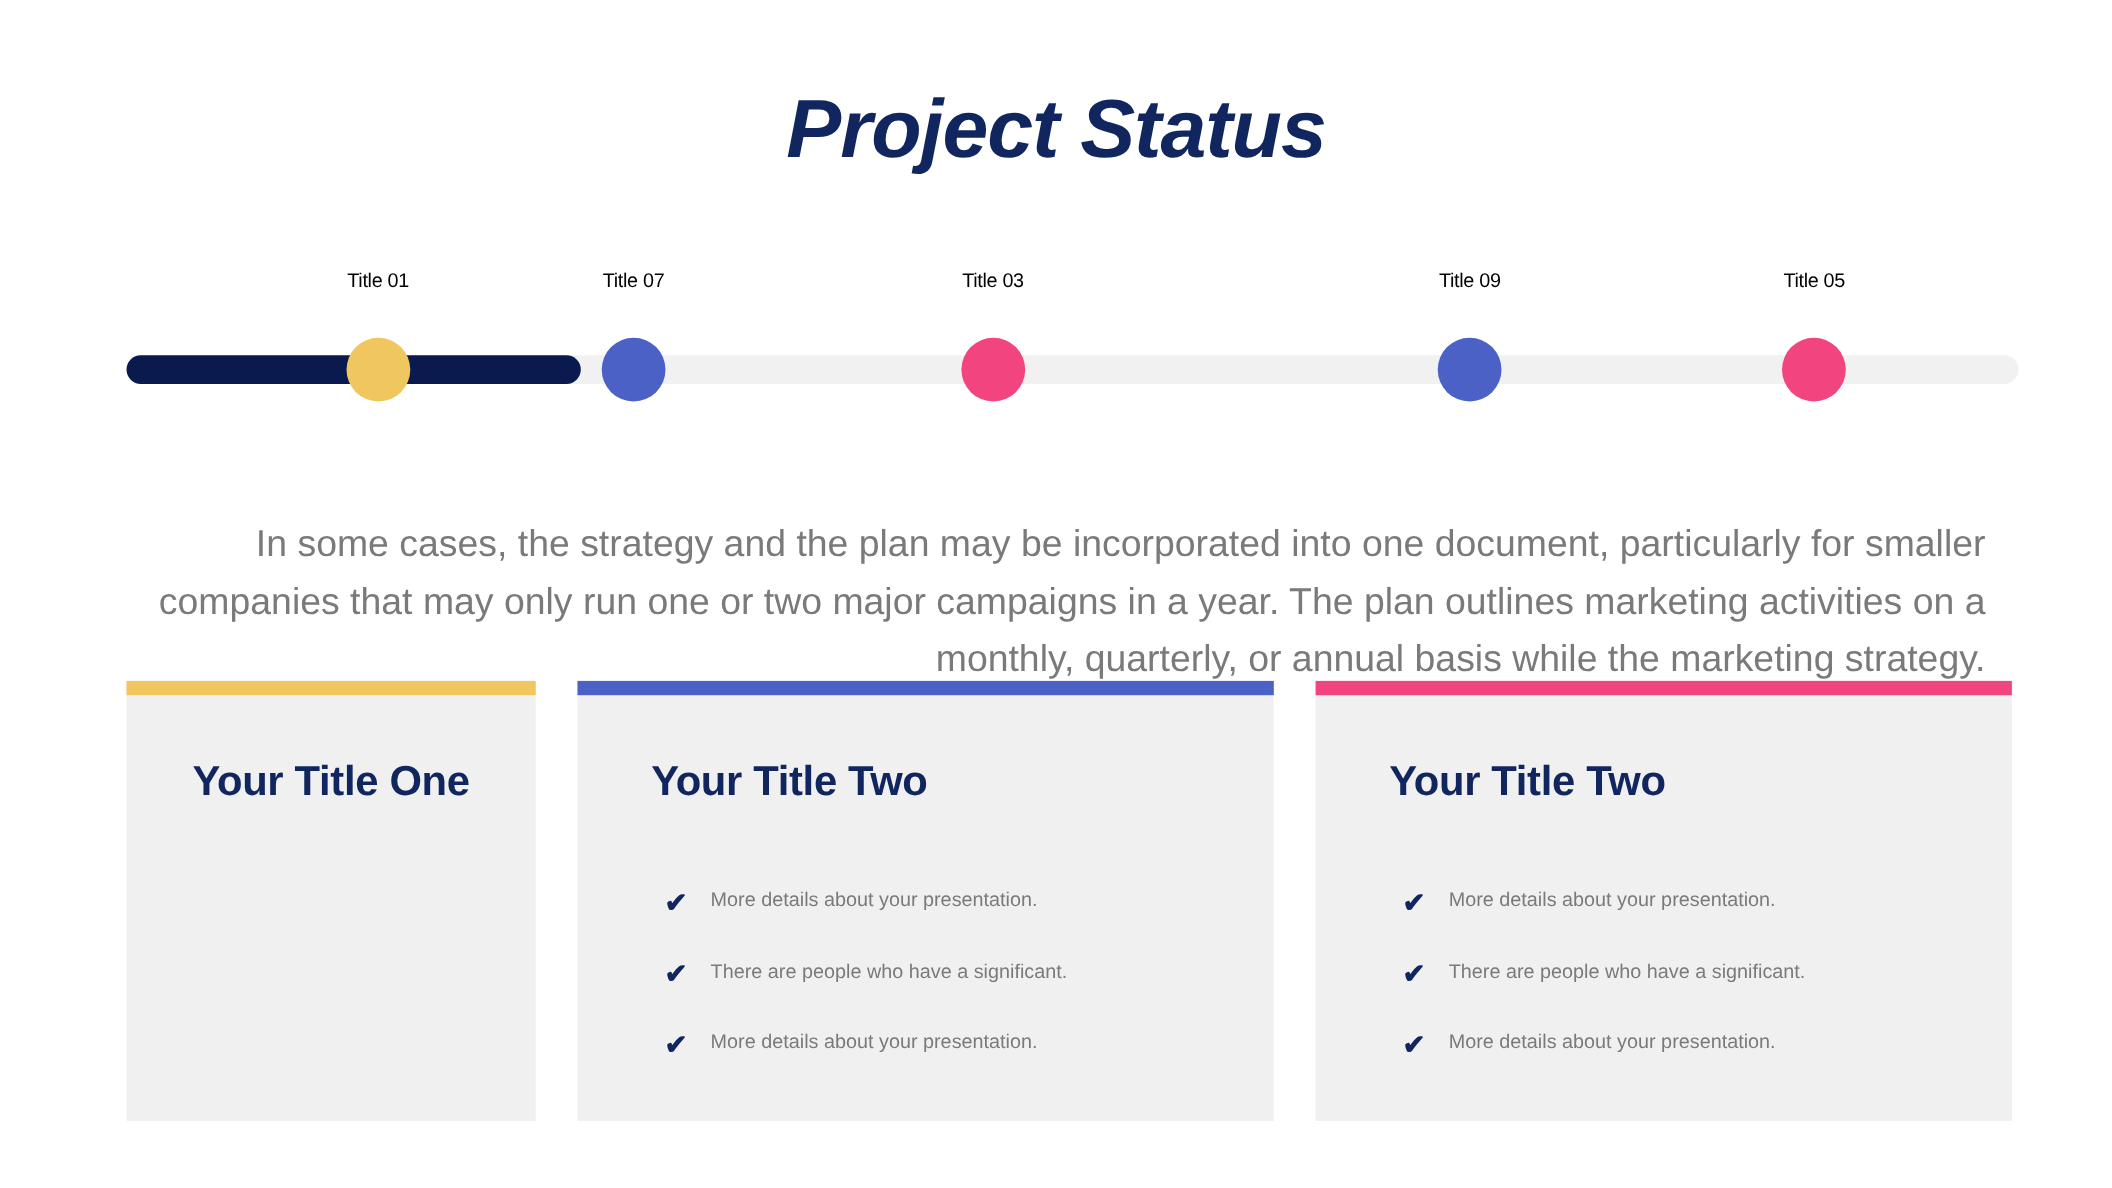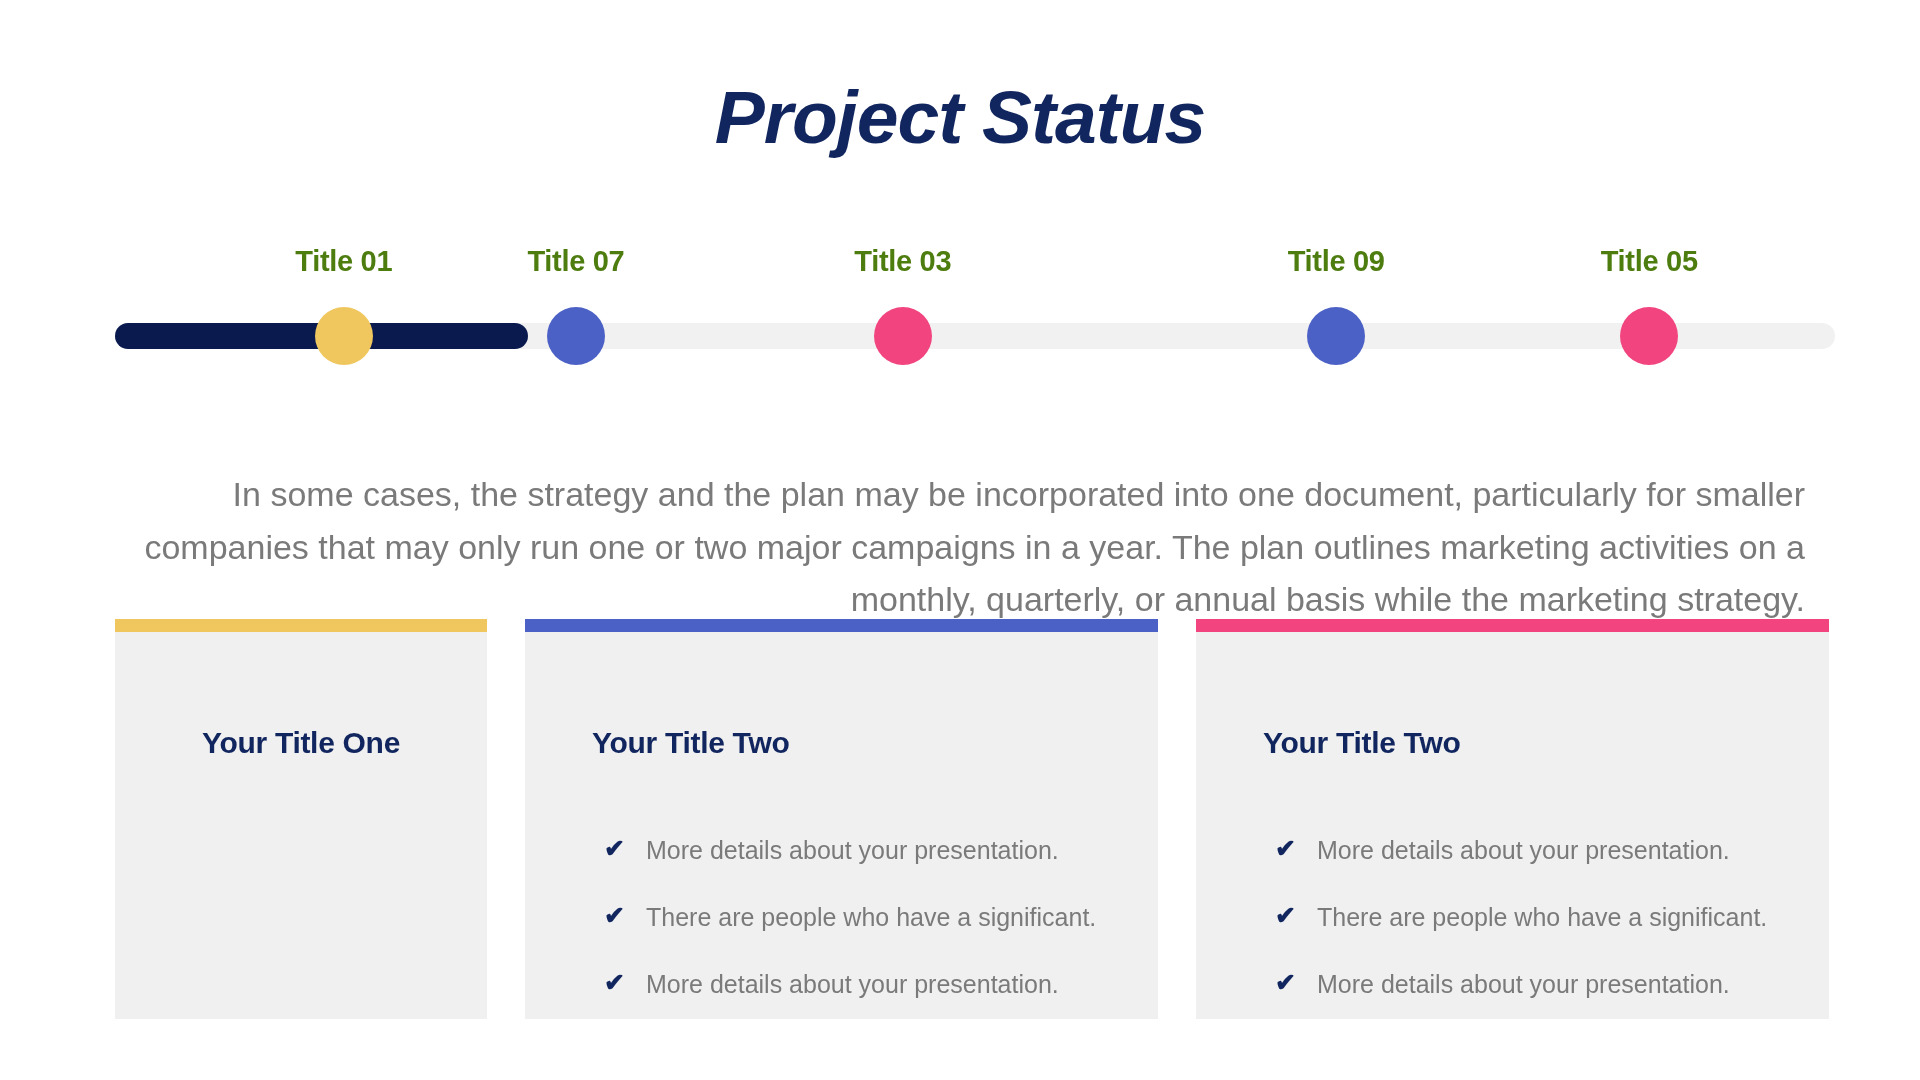--- a/index.html
+++ b/index.html
@@ -44,23 +44,23 @@
   }
 
   .timeline-labels {
     position: relative;
     height: 40px;
   }
 
   .tl-label {
     position: absolute;
     transform: translateX(-50%);
-    font-size: 29px;
-    font-weight: 700;
-    color: #4d7c0f;
+    font-size: 18px;
+    font-weight: 400;
+    color: #000000;
     white-space: nowrap;
     letter-spacing: -0.3px;
   }
 
   .track-wrap {
     position: absolute;
     top: 78px;
     left: 0;
     width: 1720px;
     height: 26px;
@@ -141,26 +141,25 @@
     display: flex;
     flex-direction: column;
   }
 
   .card.stat .card-body {
     align-items: center;
     padding: 58px 24px 40px 24px;
   }
 
   .card-title {
-    font-size: 30px;
+    font-size: 38px;
     font-weight: 700;
     color: #11265F;
     letter-spacing: -0.3px;
     margin-bottom: 8px;
-    margin-top: 36px;
   }
 
   .stat-value {
     margin-top: 86px;
     font-size: 86px;
     font-weight: 700;
     color: #11265F;
     letter-spacing: -2px;
     line-height: 1;
   }
@@ -181,21 +180,21 @@
 
   .check-icon {
     flex: 0 0 42px;
     font-size: 25px;
     color: #11265F;
     line-height: 1.1;
     font-weight: 700;
   }
 
   .bullet-text {
-    font-size: 25px;
+    font-size: 18px;
     color: #7A7A7A;
     line-height: 1.2;
   }
 </style>
 </head>
 <body>
 
 <div class="slide">
 
   <h1 class="slide-title">Project Status</h1>

